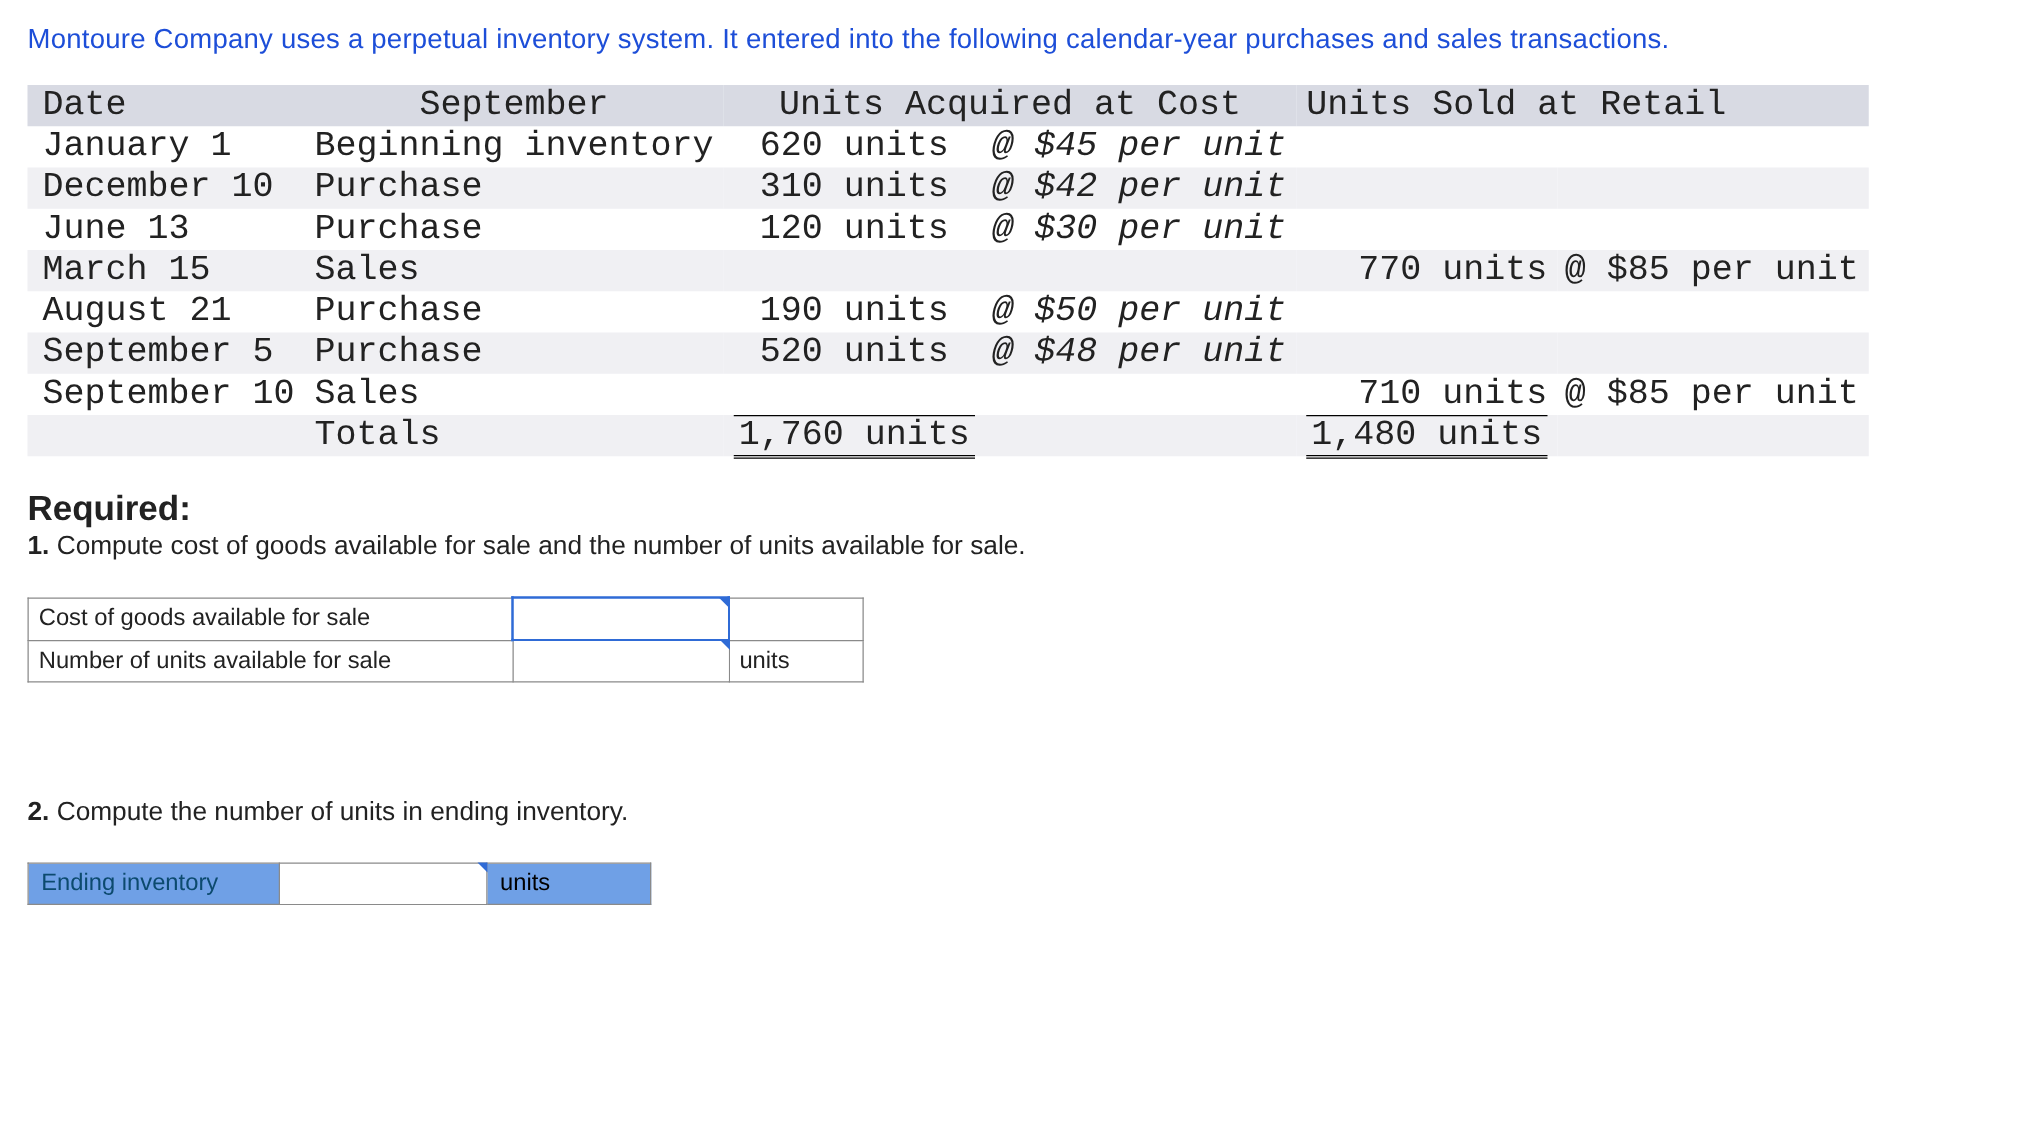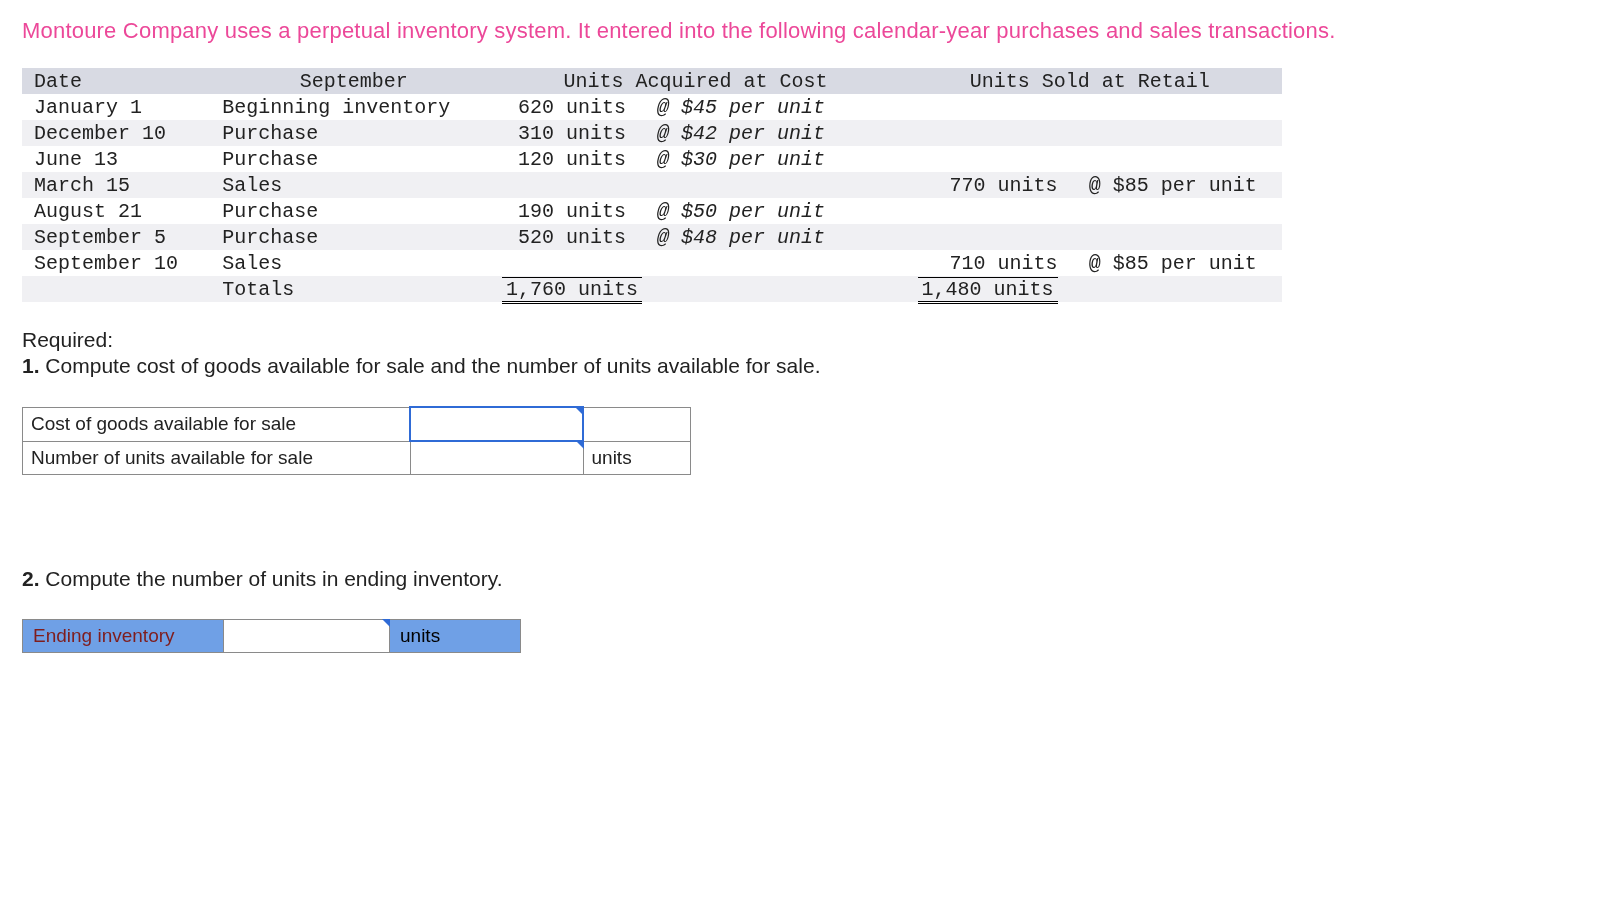--- a/index.html
+++ b/index.html
@@ -12,25 +12,25 @@
     color: #222;
     font-size: 20px;
   }
   .page {
     padding: 18px 22px;
   }
   .intro {
     font-size: 22px;
     letter-spacing: 0.2px;
     margin-bottom: 24px;
-    color: #ec4899;
+    color: #1d4ed8;
   }
   .mono {
     font-family: "Courier New", Courier, monospace;
-    font-size: 20px;
+    font-size: 28px;
   }
 
   
   .inv {
     border-collapse: collapse;
     width: 1260px;
     margin-bottom: 26px;
   }
   .inv td, .inv th {
     padding: 1px 8px 1px 8px;
@@ -49,21 +49,21 @@
   .inv .col-usr-u  { width: 150px; text-align: right; }
   .inv .col-usr-p  { width: 200px; text-align: center; padding-left: 6px; }
   .inv .hdr .col-act { text-align: center; }
   .inv .totals-underline {
     border-top: 1px solid #000;
     border-bottom: 3px double #000;
     padding: 0 4px;
   }
 
   
-  .req-label { font-weight: normal; font-size: 21px; margin-top: 10px; }
+  .req-label { font-weight: bold; font-size: 28px; margin-top: 10px; }
   .req-text  { font-size: 21px; margin: 2px 0 28px 0; }
 
   
   .ans {
     border-collapse: collapse;
   }
   .ans td {
     border: 1px solid #8a8a8a;
     height: 28px;
     padding: 2px 8px;
@@ -96,21 +96,21 @@
   .ans2 {
     border-collapse: collapse;
     margin-top: 20px;
   }
   .ans2 td {
     border: 1px solid #8a8a8a;
     height: 28px;
     padding: 2px 10px;
     font-size: 19px;
   }
-  .ans2 .lbl2  { background: #6fa0e6; color: #7f1d1d; }
+  .ans2 .lbl2  { background: #6fa0e6; color: #0c4a6e; }
   .ans2 .inp2  { background: #fff; }
   .ans2 .inp2 input { border: none; outline: none; width: 100%; height: 22px; font-size: 18px; background: transparent; }
   .ans2 .unit2 { background: #6fa0e6; color: #000; }
   .ans2 .corner-mark2 { position: relative; }
   .ans2 .corner-mark2::before {
     content: "";
     position: absolute;
     top: -1px; right: -1px;
     width: 0; height: 0;
     border-left: 8px solid transparent;
@@ -123,21 +123,21 @@
 <div class="page">
 
   <div class="intro">Montoure Company uses a perpetual inventory system. It entered into the following calendar-year purchases and sales transactions.</div>
 
   <table class="inv mono">
     <tbody>
         <tr class="hdr">
       <td class="col-date">Date</td>
       <td class="col-act">September</td>
       <td class="col-uac-u" colspan="2" style="text-align:center">Units Acquired at Cost</td>
-      <td class="col-usr-u" colspan="2" style="text-align:center">Units Sold at Retail</td>
+      <td class="col-usr-u" colspan="2" style="text-align:left">Units Sold at Retail</td>
     </tr>
 
     <tr>
       <td class="col-date">January 1</td>
       <td class="col-act">Beginning inventory</td>
       <td class="col-uac-u">620 units</td>
       <td class="col-uac-p">@ $45 per unit</td>
       <td class="col-usr-u"></td>
       <td class="col-usr-p"></td>
     </tr>

